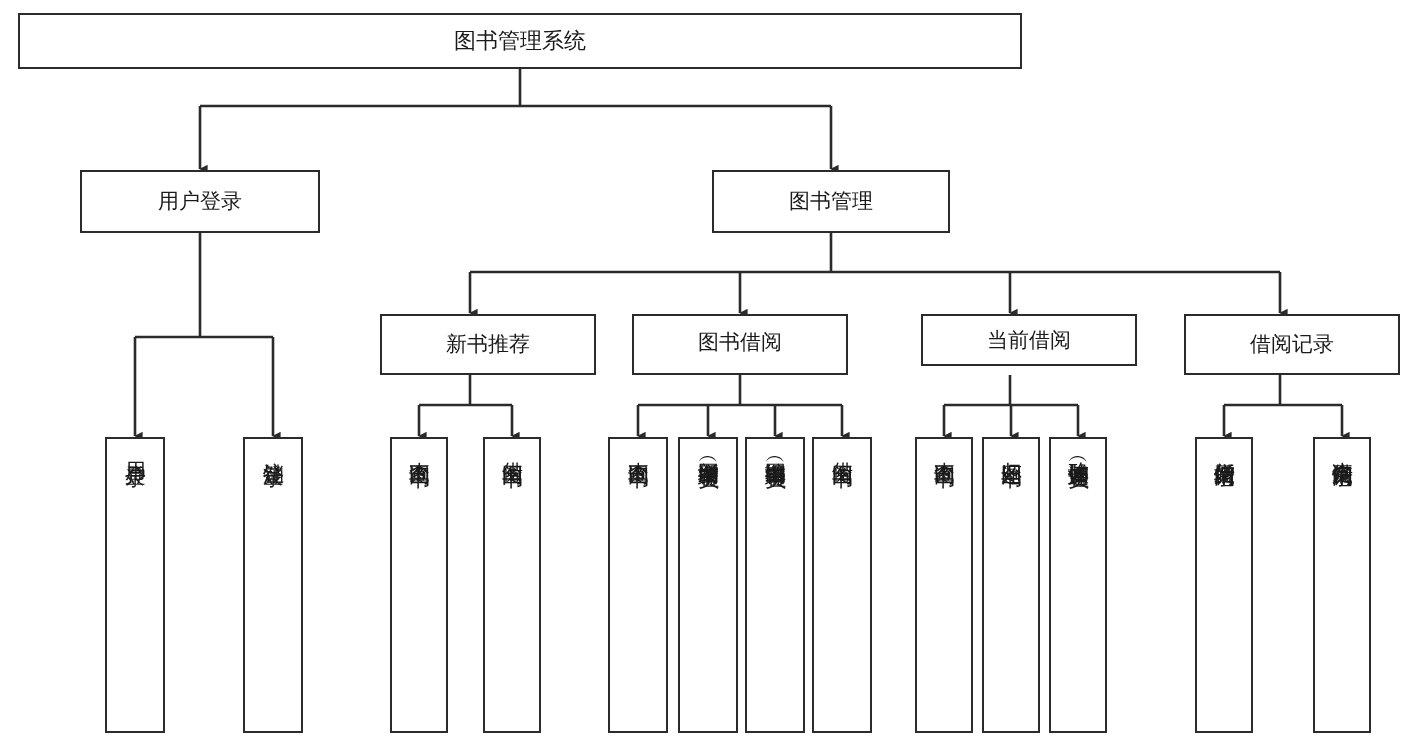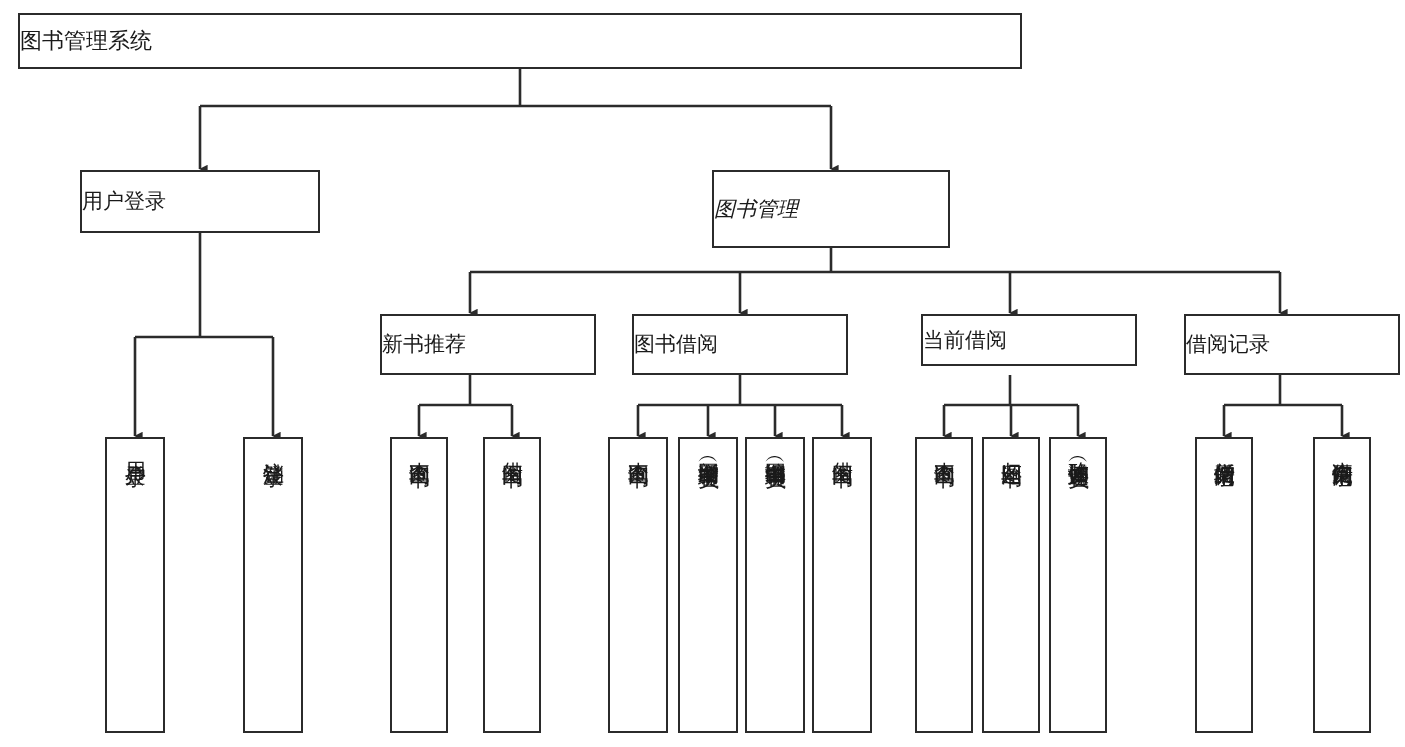--- a/index.html
+++ b/index.html
@@ -29,21 +29,21 @@
     height: 747px;
     pointer-events: none;
   }
   .node {
     position: absolute;
     box-sizing: border-box;
     border: 2.5px solid #2b2b2b;
     background: #ffffff;
     display: flex;
     align-items: center;
-    justify-content: flex-start;
+    justify-content: center;
     color: #1a1a1a;
   }
   .node .label {
     text-align: center;
     line-height: 1.18;
     white-space: pre;
   }
   .node.h .label {
     writing-mode: horizontal-tb;
     font-size: 21px;
@@ -123,27 +123,27 @@
       </g>
   </svg>
 
   <div id="nodes">
       <div class="node h root tall" style="left: 18px; top: 13px; width: 1004px; height: 56px;">
         <span class="label">图书管理系统</span>
       </div>
       <div class="node h" style="left: 80px; top: 170px; width: 240px; height: 63px;">
         <span class="label">用户登录</span>
       </div>
-      <div class="node h" style="left: 712px; top: 170px; width: 238px; height: 78px; font-style: italic;">
+      <div class="node h" style="left: 712px; top: 170px; width: 238px; height: 63px;">
         <span class="label">图书管理</span>
       </div>
       <div class="node h" style="left: 380px; top: 314px; width: 216px; height: 61px;">
         <span class="label">新书推荐</span>
       </div>
-      <div class="node h" style="left: 632px; top: 314px; width: 216px; height: 61px;">
+      <div class="node h" style="left: 632px; top: 314px; width: 216px; height: 61px; font-family: Liberation Mono, monospace;">
         <span class="label">图书借阅</span>
       </div>
       <div class="node h" style="left: 921px; top: 314px; width: 216px; height: 52px;">
         <span class="label">当前借阅</span>
       </div>
       <div class="node h" style="left: 1184px; top: 314px; width: 216px; height: 61px;">
         <span class="label">借阅记录</span>
       </div>
       <div class="node v" style="left: 105px; top: 437px; width: 60px; height: 296px;">
         <span class="label">用户登录</span>

